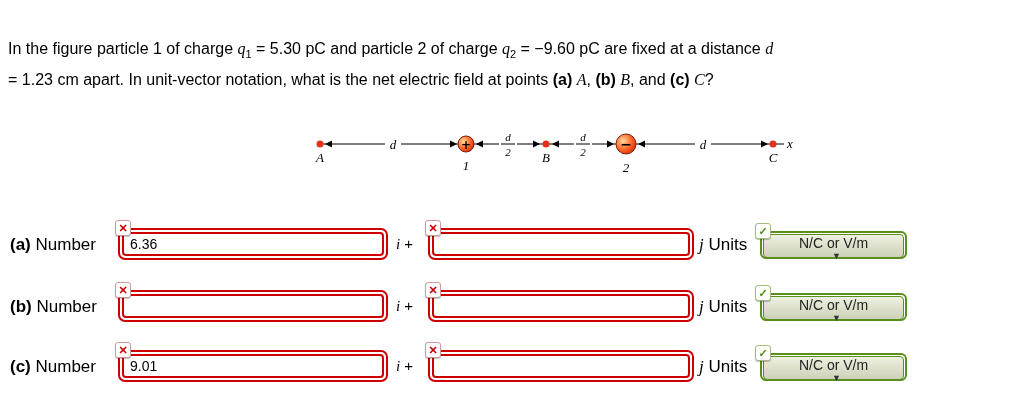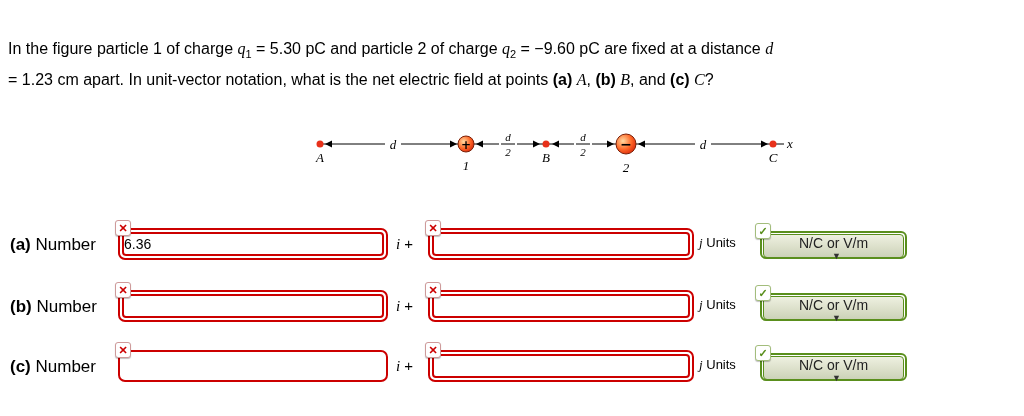--- a/index.html
+++ b/index.html
@@ -18,31 +18,31 @@
   .figure { position:absolute; left:298px; top:124px; }
   .figure text { fill:#000; }
   .m { font-family:"Liberation Serif", serif; font-style:italic; font-size:13px; text-anchor:middle; }
   .msmall { font-family:"Liberation Serif", serif; font-style:italic; font-size:11px; text-anchor:middle; }
   .sign { font-size:12px; font-weight:bold; text-anchor:middle; font-family:"DejaVu Sans", sans-serif; }
   .sign2 { font-size:14px; font-weight:bold; text-anchor:middle; font-family:"DejaVu Sans", sans-serif; }
 
   .row { position:absolute; left:0; width:1024px; height:40px; }
   .row-label { position:absolute; left:10px; top:9px; font-size:17px; white-space:nowrap; }
   .mid-label { position:absolute; left:396px; top:9px; font-size:15px; white-space:nowrap; }
-  .post-label { position:absolute; left:699px; top:9px; font-size:13px; white-space:nowrap; }
+  .post-label { position:absolute; left:699px; top:9px; font-size:17px; white-space:nowrap; }
   .vec { font-style:italic; font-family:"Liberation Serif", serif; }
 
   .abox {
     position:absolute; box-sizing:border-box; background:#fff;
     border:2px solid var(--color-incorrect,#cc0000); border-radius:7px; padding:2px;
   }
   .abox input {
     display:block; width:100%; height:100%; box-sizing:border-box;
     border:2px solid var(--color-incorrect,#cc0000); border-radius:4px;
-    font-size:14px; padding:0 0; outline:none; font-family:inherit; color:#000;
+    font-size:14px; padding:0 6px; outline:none; font-family:inherit; color:#000;
   }
   .box1 { left:118px; top:2px; width:270px; height:32px; }
   .box2 { left:428px; top:2px; width:266px; height:32px; }
 
   .units {
     position:absolute; left:760px; top:5px; width:147px; height:28px; box-sizing:border-box;
     border:2px solid var(--color-correct,#5a8f1d); border-radius:6px; padding:1px;
     background:#fff; cursor:pointer;
   }
   .units-inner {
@@ -161,20 +161,21 @@
         <span>N/C or V/m</span>
         <span class="arrow">▼</span>
       </div>
   </div>
 </div>
 
 <div class="row" style="top:348px">
   <div class="row-label"><span class="b">(c)</span> <span>Number</span></div>
   <div class="abox box1">
     <span class="badge x">✕</span>
+    <input type="text" value="9.01" style="">
   </div>
   <div class="mid-label"><span class="vec">i</span> <span>+</span></div>
   <div class="abox box2">
     <span class="badge x">✕</span>
     <input type="text" value="" style="">
   </div>
   <div class="post-label"><span class="vec">j</span> <span>Units</span></div>
   <div class="units">
     <span class="badge check">✓</span>
     <div class="units-inner">

